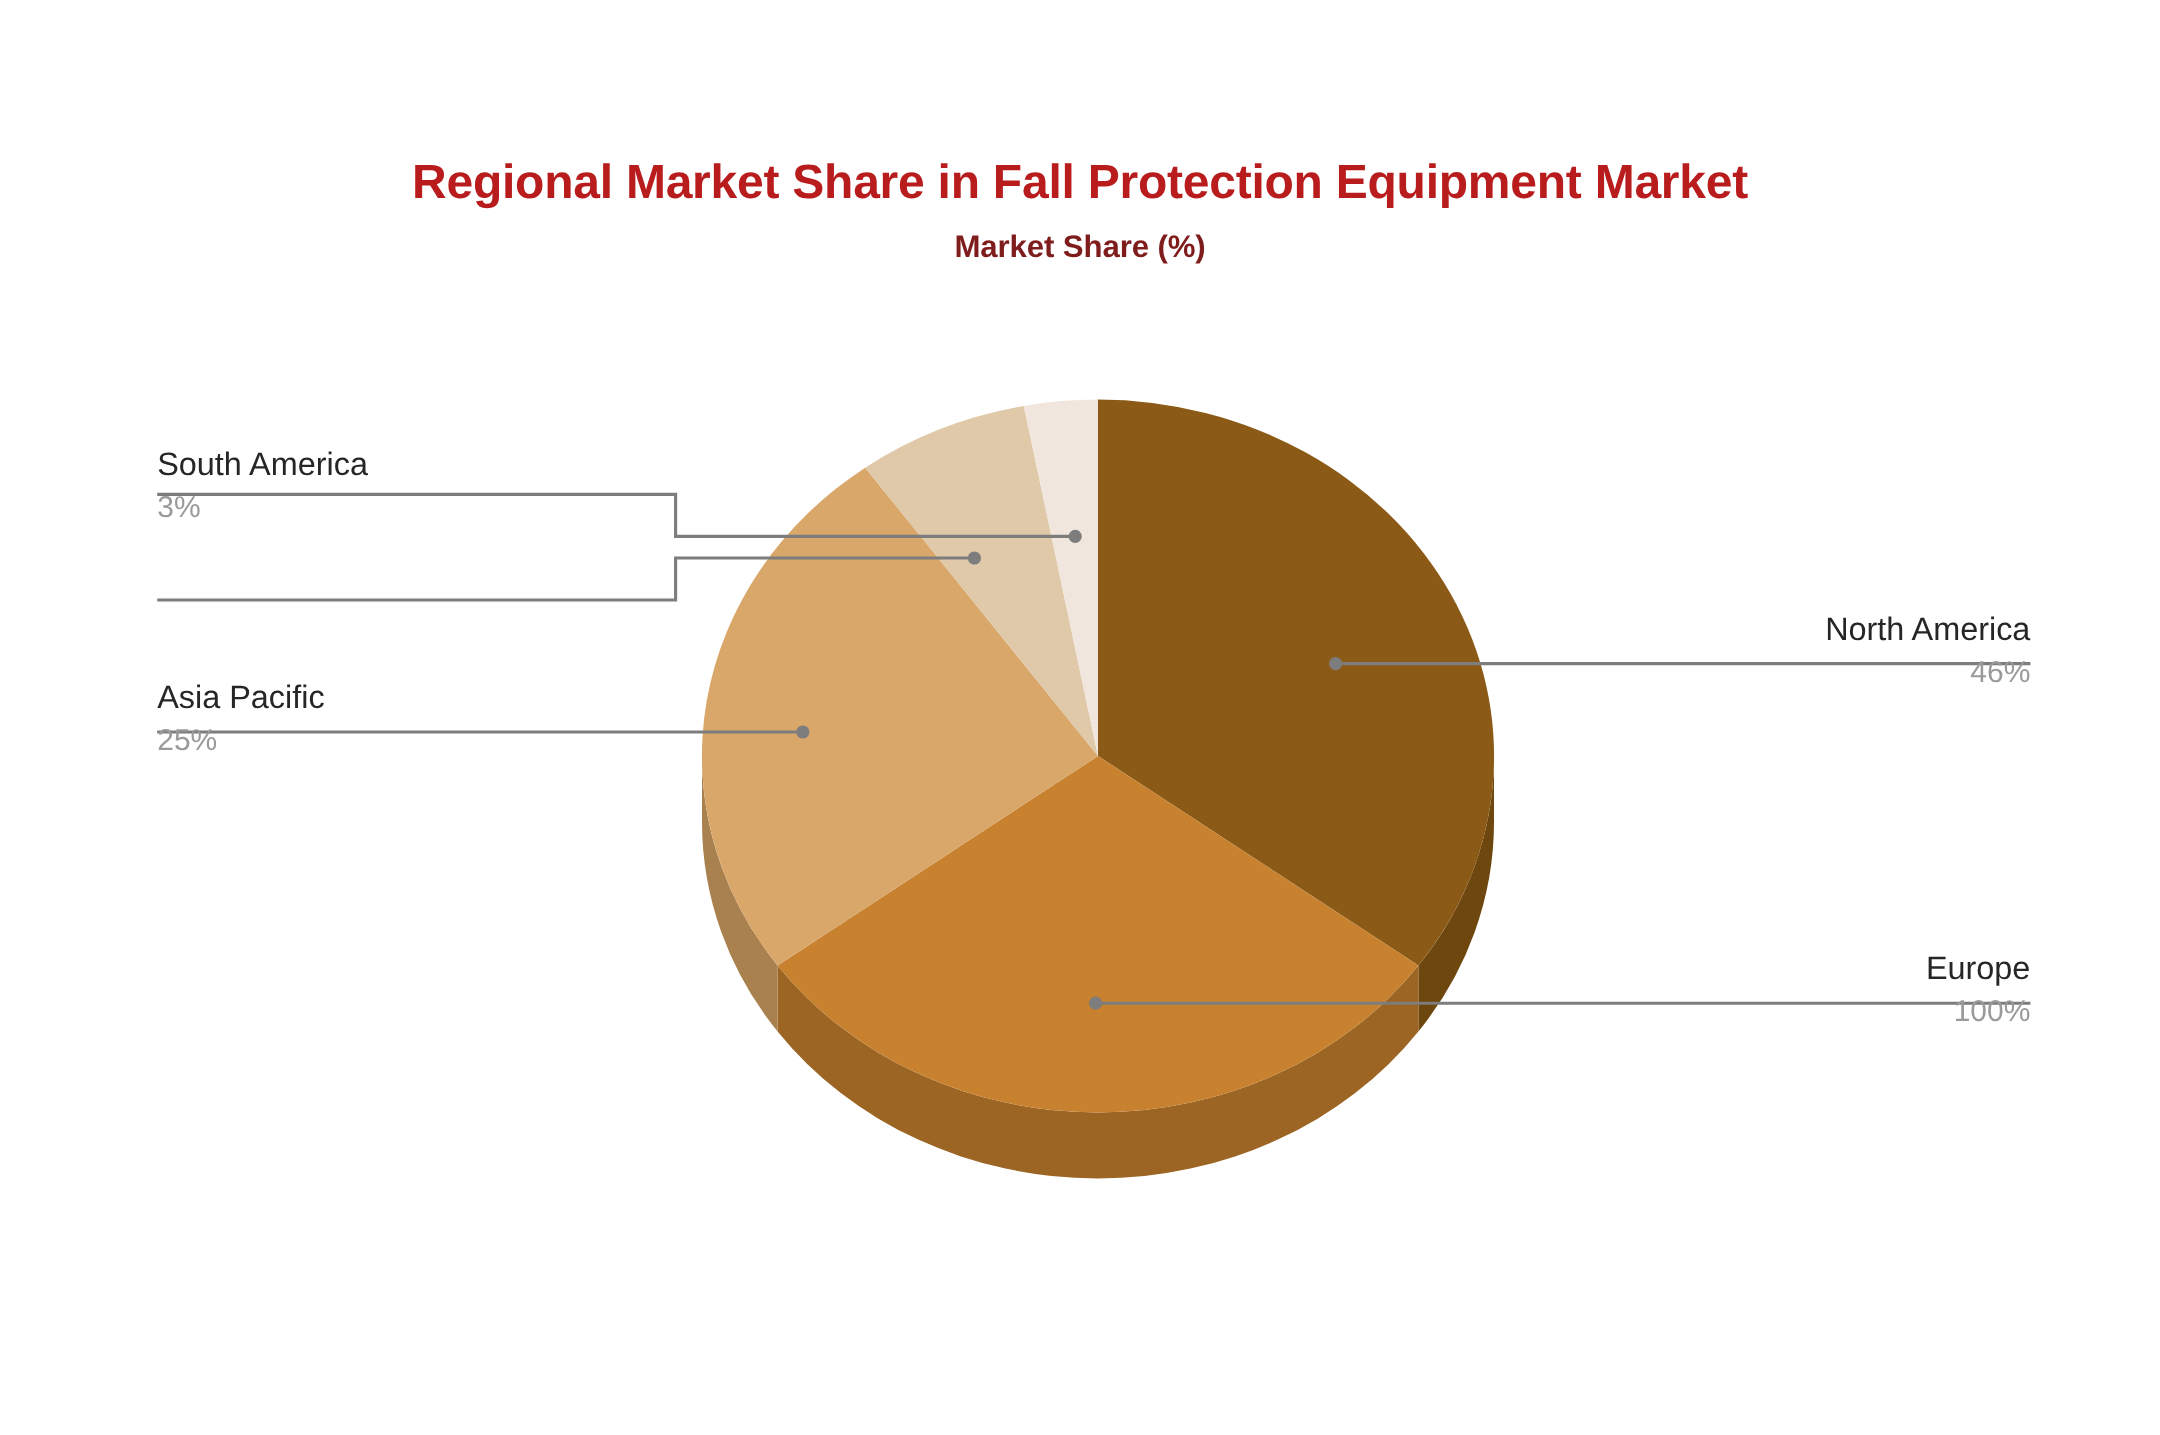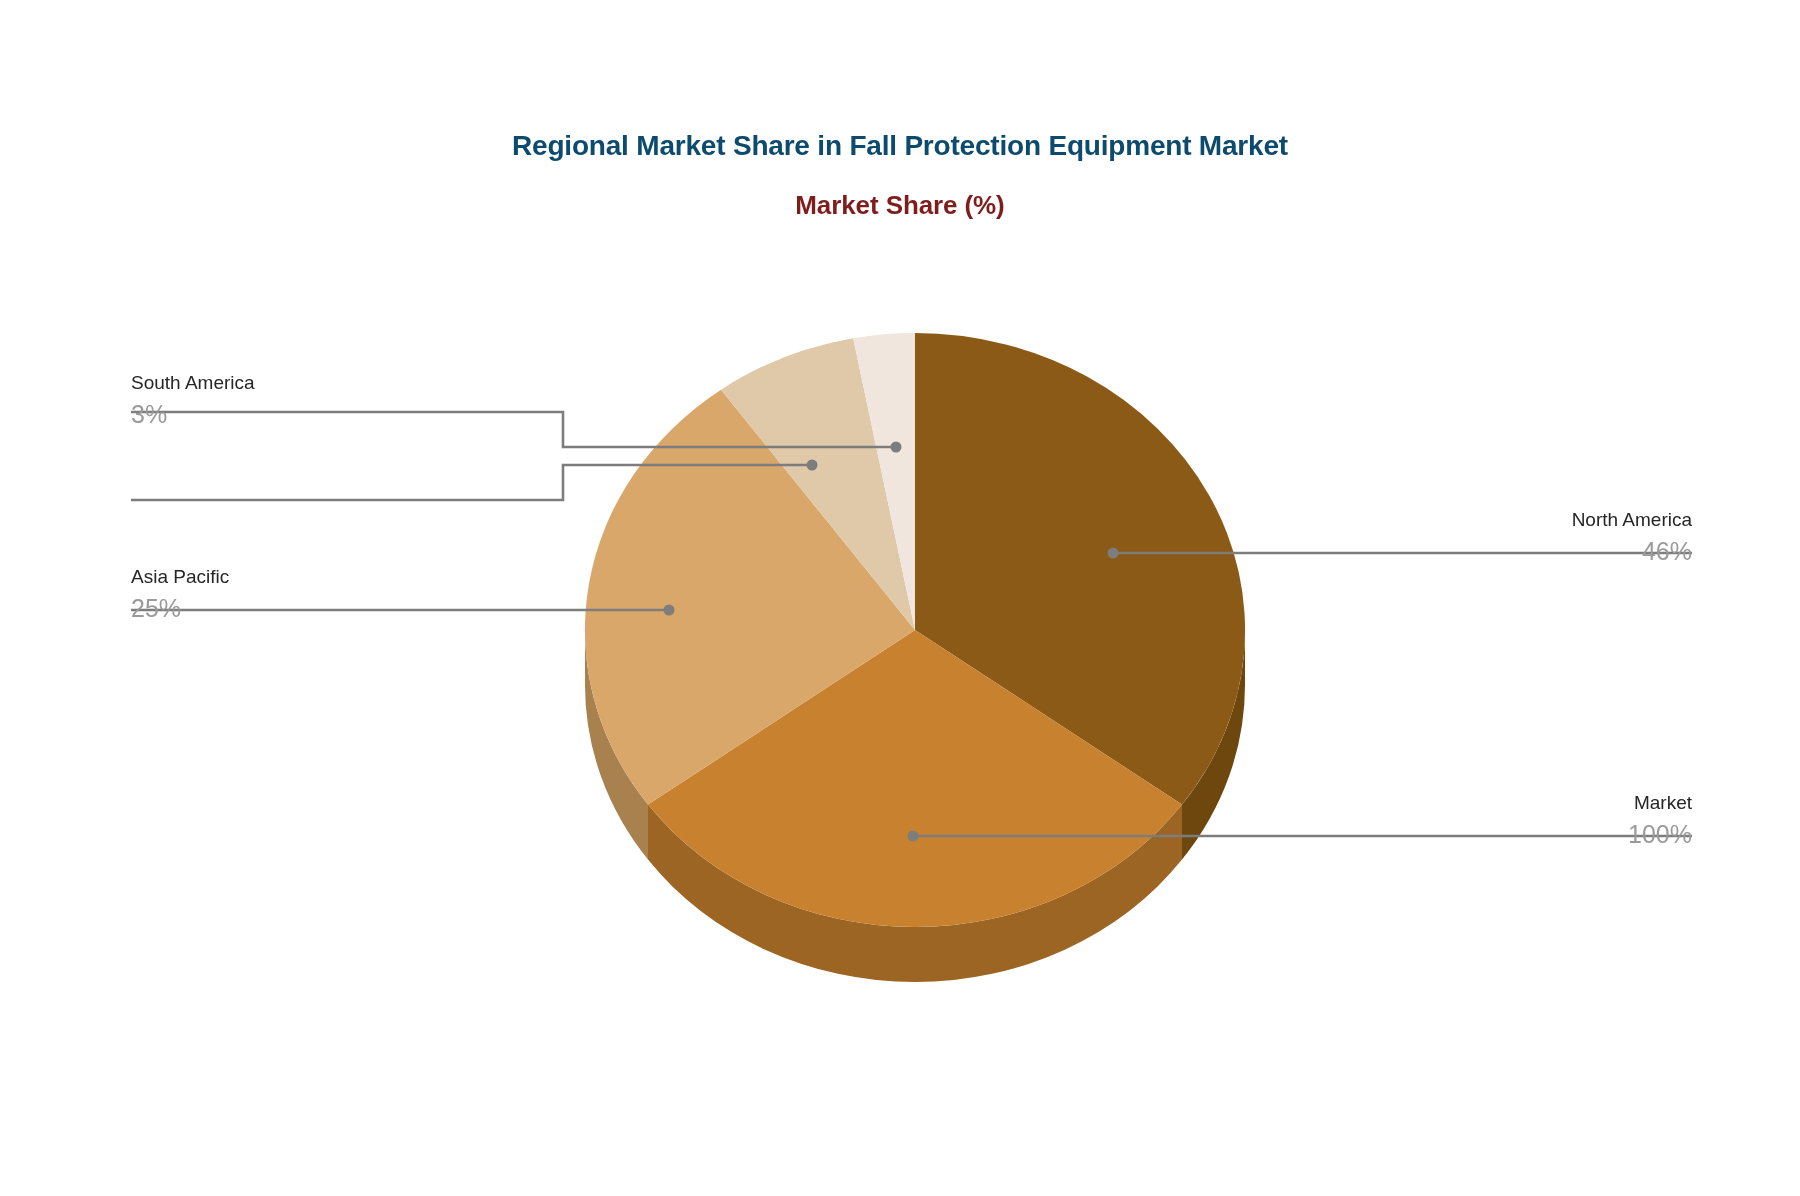--- a/index.html
+++ b/index.html
@@ -19,23 +19,23 @@
     overflow: hidden;
   }
 
   
   #chart-title {
     position: absolute;
     left: 0;
     top: 130px;
     width: 1800px;
     text-align: center;
-    font-size: 28px;
+    font-size: 40px;
     font-weight: bold;
-    color: #0c4a6e;
+    color: #b91c1c;
     letter-spacing: -0.2px;
     white-space: nowrap;
   }
   #chart-subtitle {
     position: absolute;
     left: 0;
     top: 190px;
     width: 1800px;
     text-align: center;
     font-size: 26px;
@@ -54,21 +54,21 @@
     height: 1196px;
     overflow: visible;
   }
 
   
   .callout {
     position: absolute;
     white-space: nowrap;
   }
   .callout .cl-name {
-    font-size: 19px;
+    font-size: 27px;
     color: #262626;
     line-height: 1.15;
     display: block;
   }
   .callout .cl-value {
     font-size: 25px;
     color: #9a9a9a;
     line-height: 1.15;
     display: block;
     padding-top: 6px;
@@ -138,18 +138,18 @@
     <span class="cl-name">Asia Pacific</span>
     <span class="cl-value">25%</span>
   </div>
 
   <div class="callout right" style="right:108px; top:509px;">
     <span class="cl-name">North America</span>
     <span class="cl-value">46%</span>
   </div>
 
   <div class="callout right" style="right:108px; top:792px;">
-    <span class="cl-name">Market</span>
+    <span class="cl-name">Europe</span>
     <span class="cl-value">100%</span>
   </div>
 
 
 </div>
 
 </body></html>

